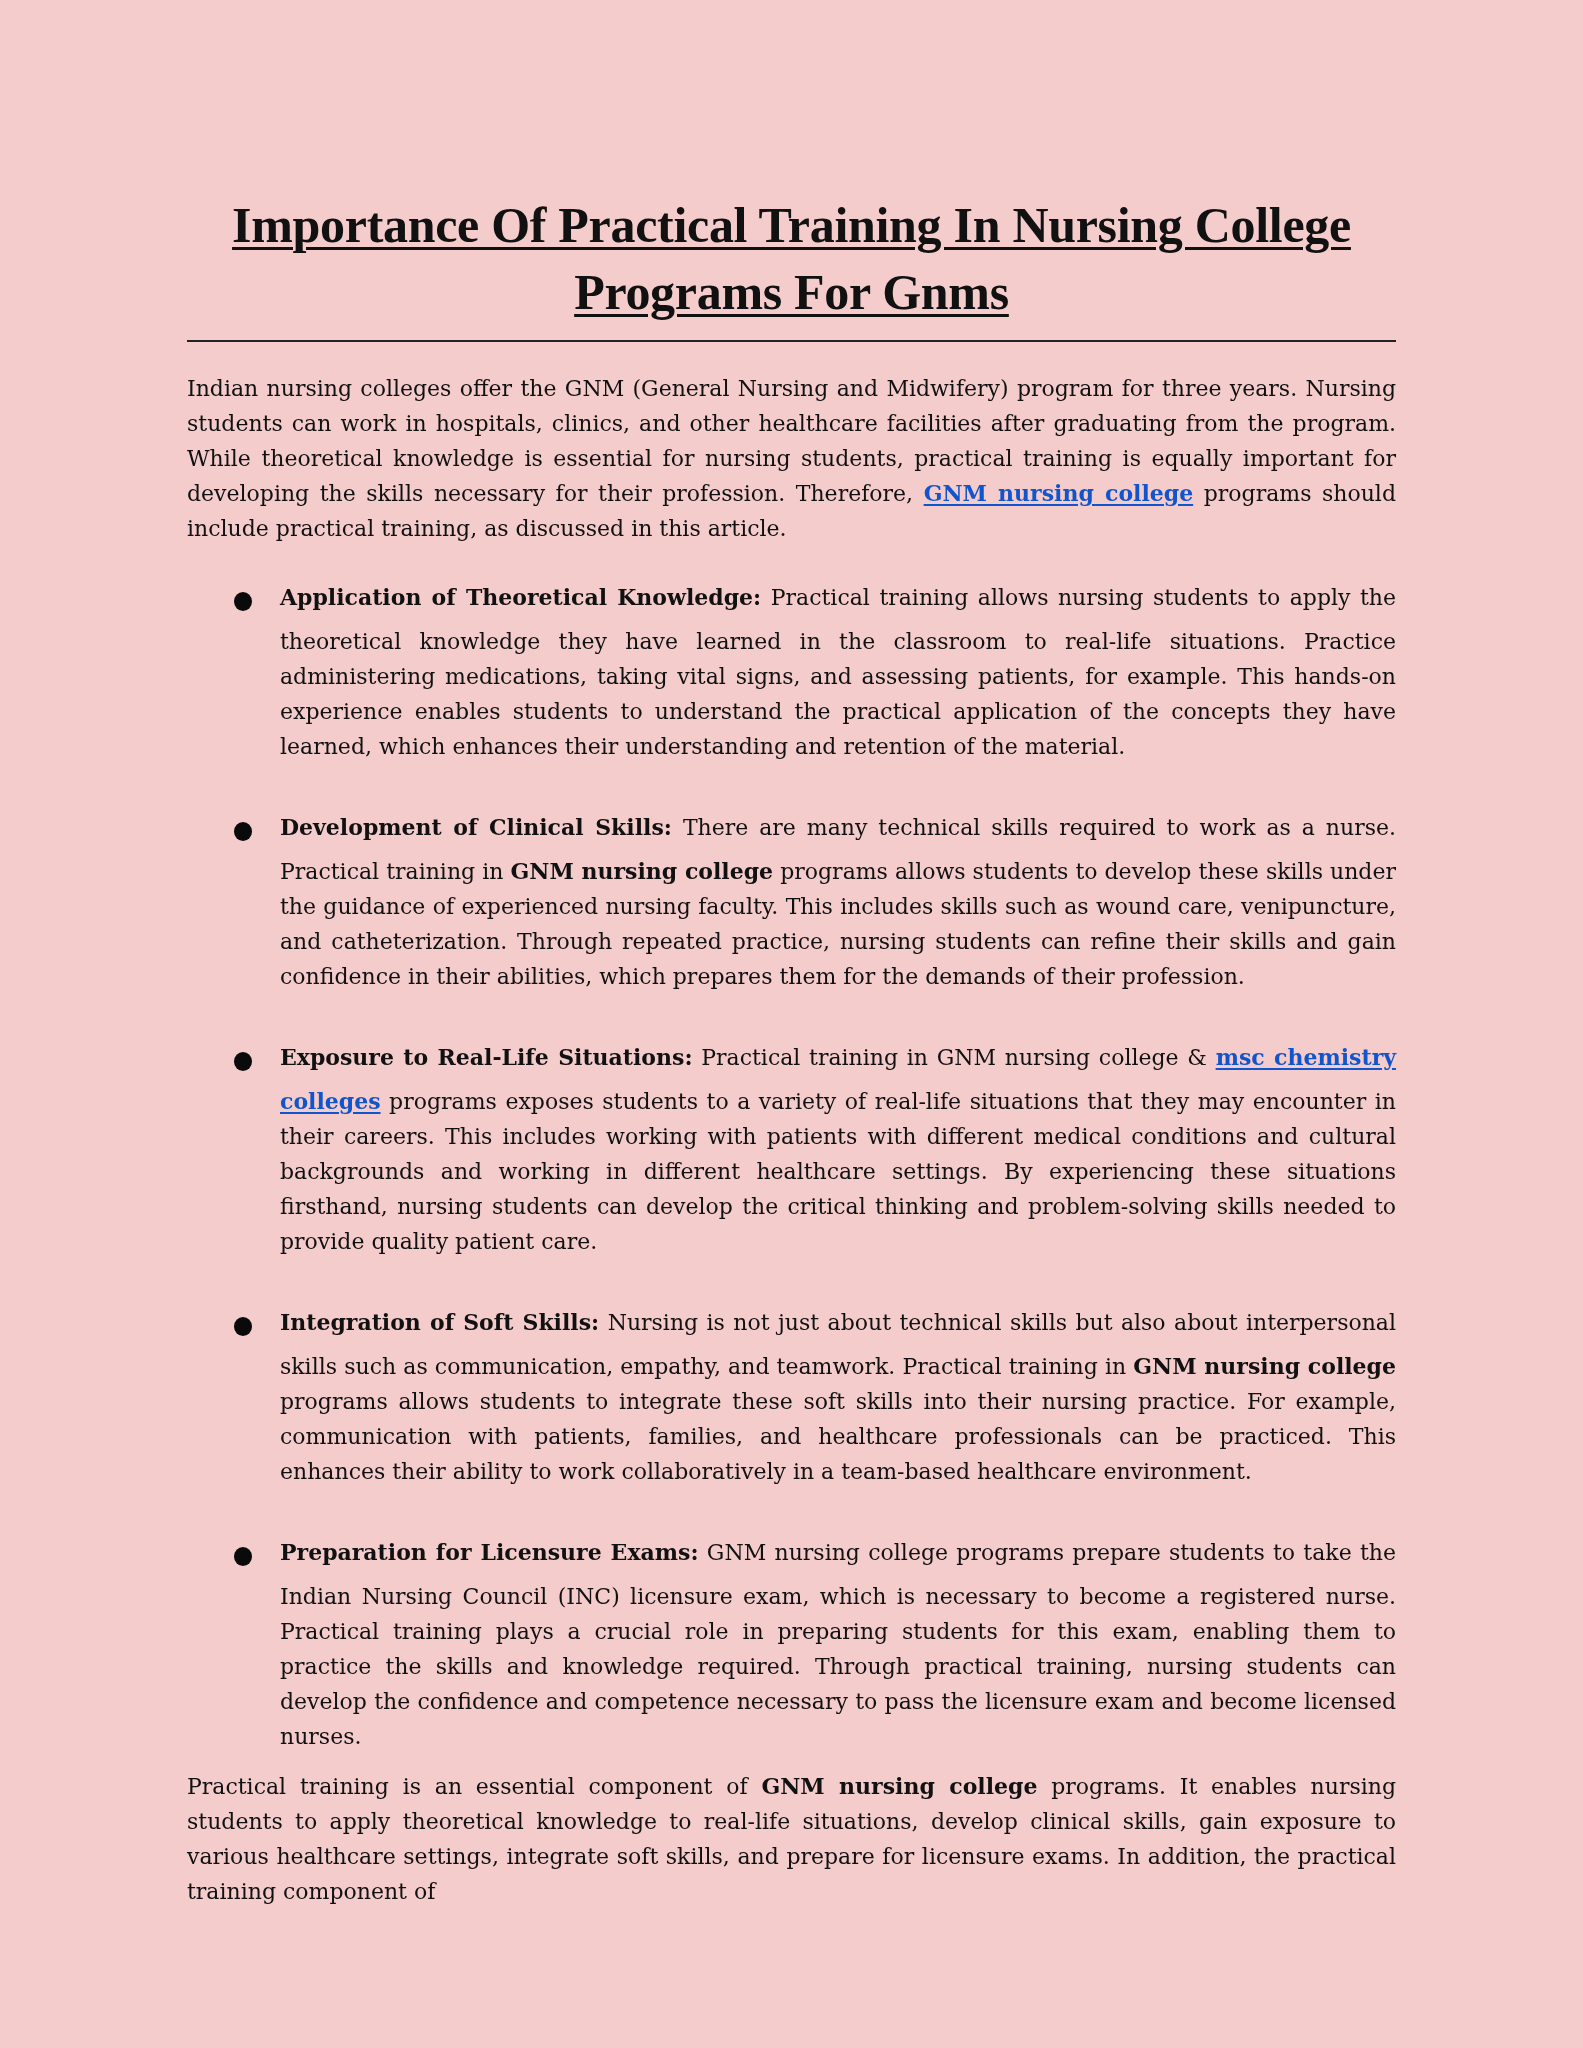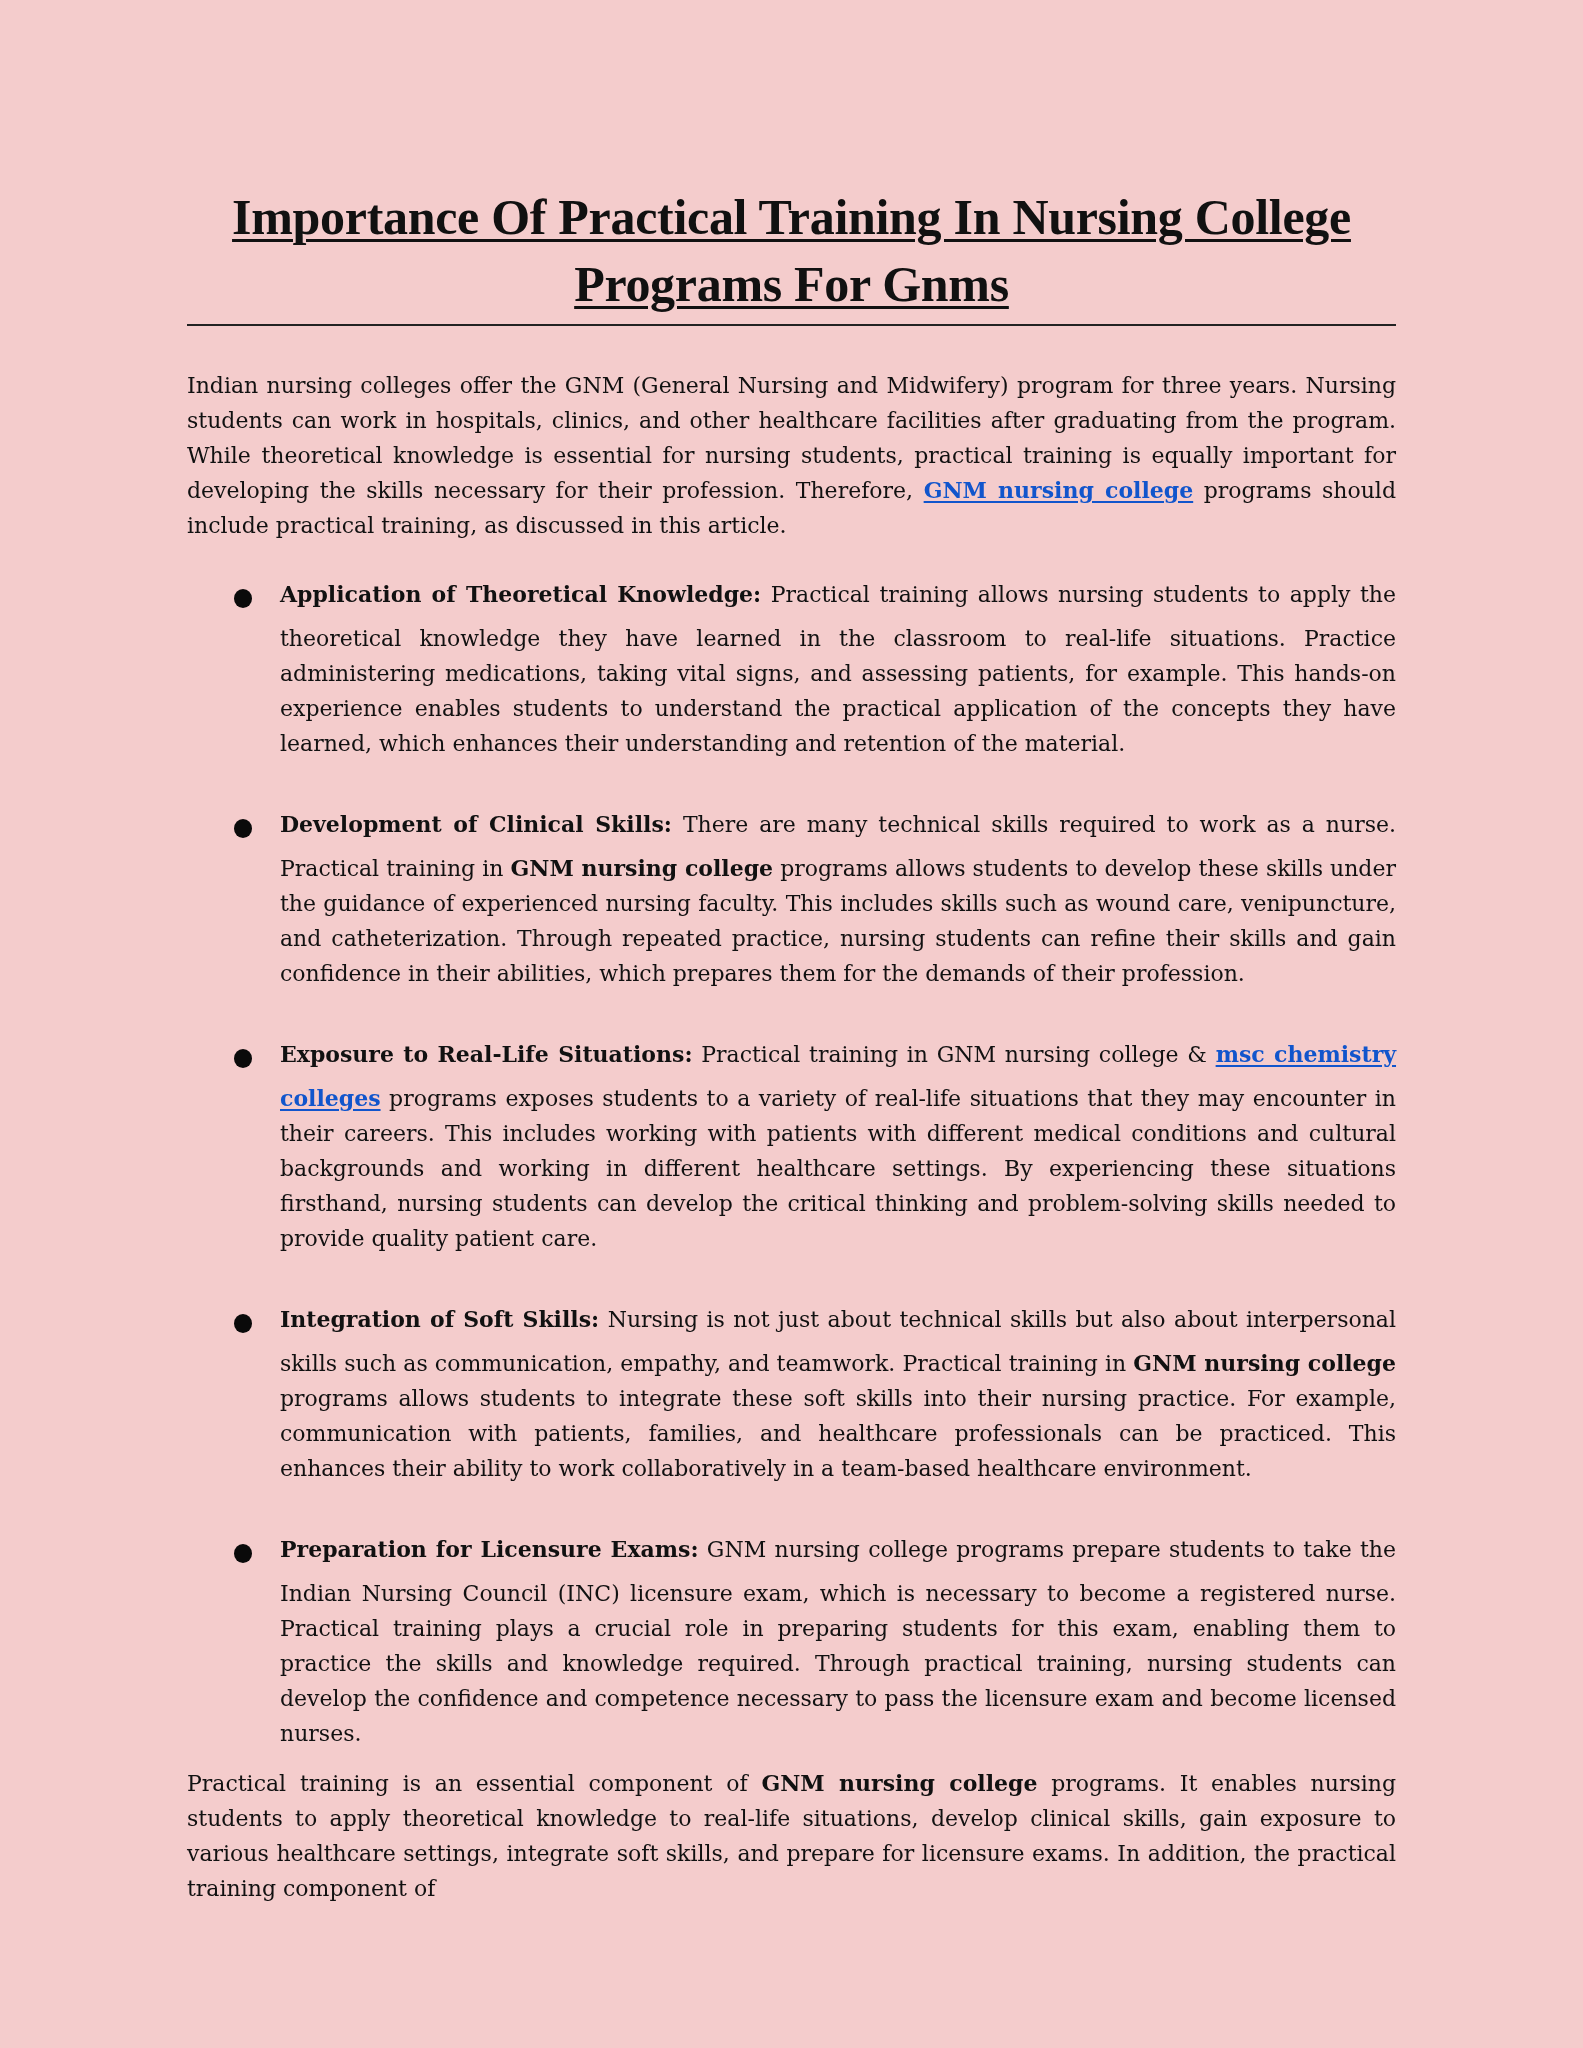--- a/index.html
+++ b/index.html
@@ -20,39 +20,39 @@
       left: 187px;
       top: 180px;
       width: 1209px;
     }
     .title-block {
       text-align: center;
       border-bottom: 2px solid #222222;
       padding-bottom: 2px;
     }
     .title {
-      margin: 4px;
+      margin: 12px;
       font-family: "Liberation Serif", serif;
       font-weight: bold;
       font-size: 50px;
       line-height: 67px;
       text-decoration: underline;
       text-decoration-thickness: 3px;
       text-underline-offset: 5px;
       letter-spacing: -0.3px;
     }
     .para {
       margin: 0;
       font-size: 22px;
       line-height: 35px;
       text-align: justify;
       text-align-last: left;
     }
     .intro {
-      margin-top: 42px;
+      margin-top: 29px;
     }
     .bullets {
       list-style: none;
       margin: 34px 0 0 0;
       padding: 0;
     }
     .bullet-item {
       position: relative;
       padding-left: 93px;
       margin-bottom: 46px;

